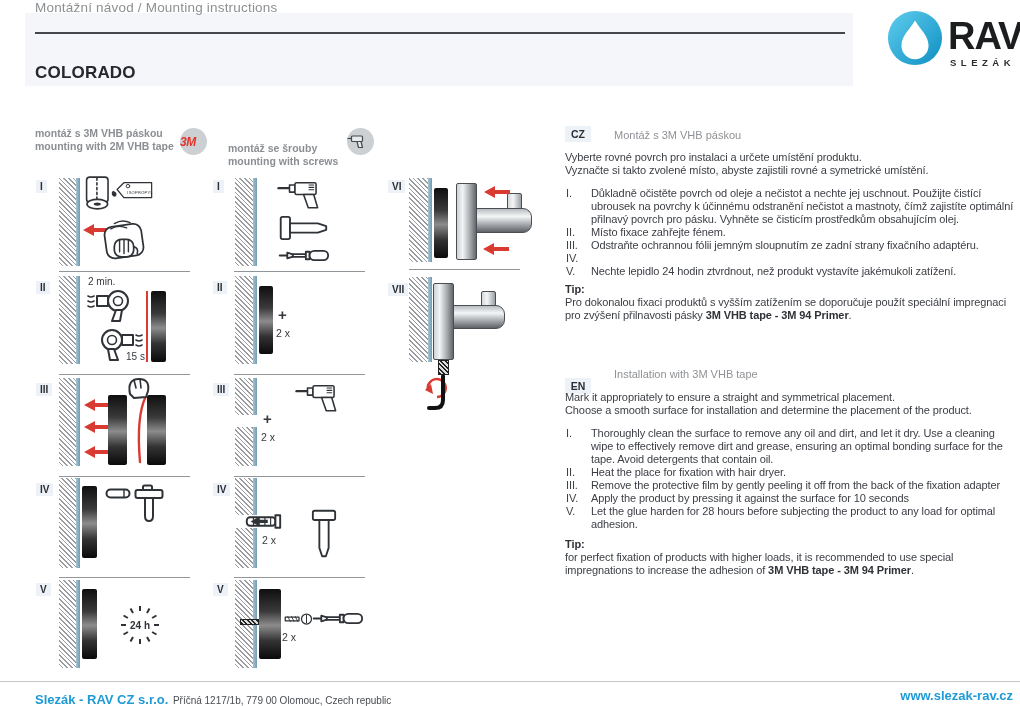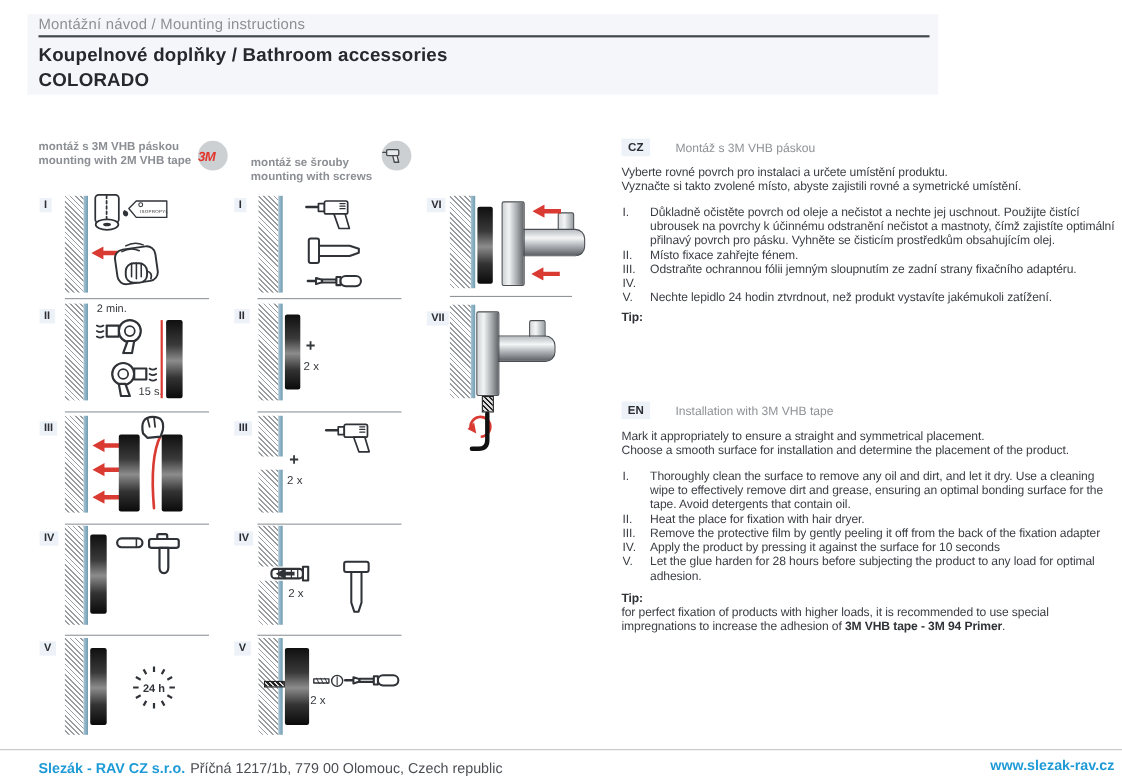--- a/index.html
+++ b/index.html
@@ -48,34 +48,47 @@
   .blk-heading{font-size:11px;color:#8f9296;}
   .txt{font-size:11px;line-height:13px;color:#3b3e44;letter-spacing:-0.1px;}
   .li{display:flex;}
   .li .num{width:25px;flex:none;}
   .tip-label{font-weight:bold;color:#2f3237;}
   b{color:#2f3237;}
 
   
   .f-rule{background:#c3c5c7;height:1px;}
   .f-company{font-size:13px;font-weight:bold;color:#1e9ad6;}
-  .f-address{font-size:13px;color:#4a4d52;}
+  .f-address{font-size:10px;color:#4a4d52;}
   .f-web{font-size:13px;font-weight:bold;color:#1e9ad6;}
 </style>
 </head>
 <body>
 
 <div class="page">
 
   <div class="abs band" style="left:25px;top:13px;width:828px;height:73px;"></div>
-  <div class="abs subtitle" style="left:35px;top:14px;">Montážní návod / Mounting instructions</div>
+  <div class="abs subtitle" style="left:35px;top:0;">Montážní návod / Mounting instructions</div>
   <div class="abs rule" style="left:35px;top:32px;width:810px;"></div>
-  <div class="abs title" style="left:35px;top:39px;">Koupelnové doplňky / Bathroom accessories</div>
   <div class="abs title" style="left:35px;top:62px;">COLORADO</div>
 
+  <div class="abs" style="left:886px;top:9px;width:130px;height:70px;">
+    <svg class="abs" style="left:0;top:0;" width="58" height="58" viewBox="0 0 60 60">
+      <defs>
+        <linearGradient id="lg-drop" x1="0" y1="0" x2="1" y2="1">
+          <stop offset="0" stop-color="#5ecdee"></stop>
+            <stop offset="1" stop-color="#0f8fc2"></stop>
+        </linearGradient>
+      </defs>
+      <circle cx="30" cy="30" r="28" fill="url(#lg-drop)"></circle>
+      <path d="M30 12 C24 22 16 28 16 38 A14 14 0 0 0 44 38 C44 28 36 22 30 12 Z" fill="#ffffff"></path>
+    </svg>
+    <div class="abs logo-brand" style="left:62px;top:8px;">RAV</div>
+    <div class="abs logo-sub" style="left:64px;top:48px;">SLEZÁK</div>
+  </div>
 
   <div class="abs method-lbl" style="left:35px;top:127px;">
     <div>montáž s 3M VHB páskou</div>
     <div>mounting with 2M VHB tape</div>
   </div>
   <div class="abs gray-circle" style="left:180px;top:128px;">
     <span class="tm-txt">3M</span>
   </div>
 
   <div class="abs method-lbl" style="left:228px;top:142px;">
@@ -337,23 +350,24 @@
     <div class="li">
         <span class="num">IV.</span>
       </div>
     <div class="li">
         <span class="num">V.</span>
         <span>Nechte lepidlo 24 hodin ztvrdnout, než produkt vystavíte jakémukoli zatížení.</span>
       </div>
   </div>
   <div class="abs txt" style="left:565px;top:283px;width:455px;">
     <div class="tip-label">Tip:</div>
-  </div>
-
-  <div class="abs lang-badge" style="left:565px;top:365px;">EN</div>
+    <div><span>Pro dokonalou fixaci produktů s vyšším zatížením se doporučuje použít speciální impregnaci pro zvýšení přilnavosti pásky </span><b>3M VHB tape - 3M 94 Primer</b><span>.</span></div>
+  </div>
+
+  <div class="abs lang-badge" style="left:565px;top:378px;">EN</div>
   <div class="abs blk-heading" style="left:614px;top:368px;">Installation with 3M VHB tape</div>
   <div class="abs txt" style="left:565px;top:391px;width:452px;">
     <div>Mark it appropriately to ensure a straight and symmetrical placement.</div>
     <div>Choose a smooth surface for installation and determine the placement of the product.</div>
   </div>
   <div class="abs txt" style="left:566px;top:427px;width:452px;">
     <div class="li">
         <span class="num">I.</span>
         <span>Thoroughly clean the surface to remove any oil and dirt, and let it dry. Use a cleaning wipe to effectively remove dirt and grease, ensuring an optimal bonding surface for the tape. Avoid detergents that contain oil.</span>
       </div>

